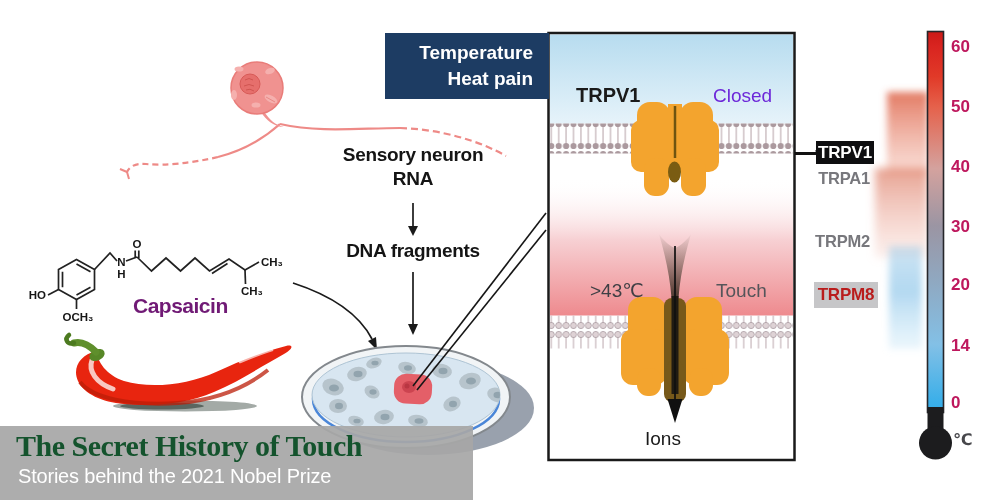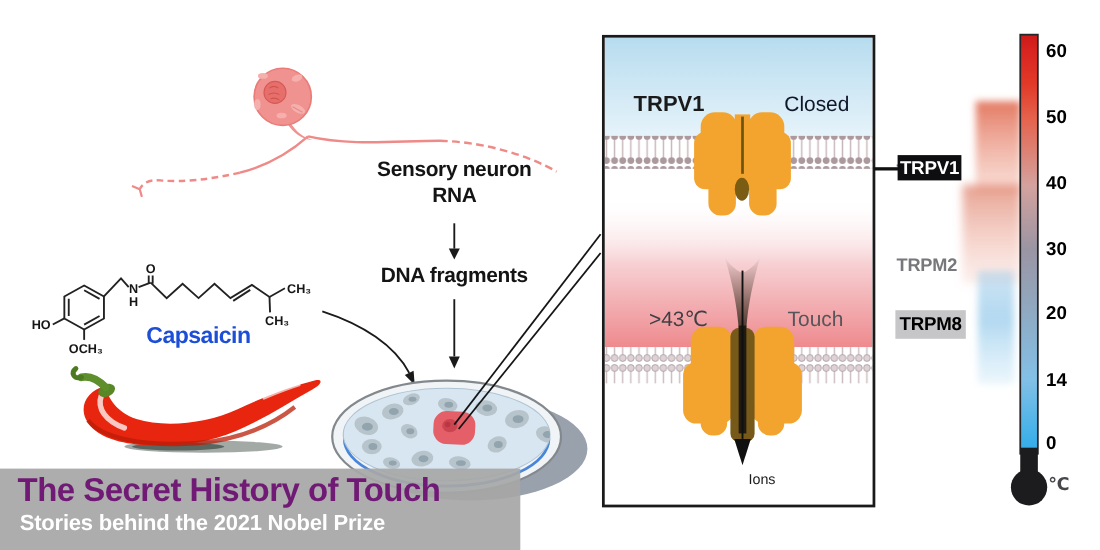--- a/index.html
+++ b/index.html
@@ -11,29 +11,29 @@
   
   .header-box{position:absolute;left:385px;top:33px;width:164px;height:66px;background:#1d3c63;
               z-index:2;display:flex;flex-direction:column;justify-content:center;align-items:flex-end;
               padding-right:0;box-sizing:border-box;}
   .header-box div{color:#fff;font-weight:700;font-size:19px;line-height:26px;padding-right:16px;}
   
   .flow{left:313px;width:200px;text-align:center;font-weight:700;font-size:19px;color:#141414;letter-spacing:-0.3px;}
   
   .pl{font-weight:700;}
   
-  .tick{left:951px;font-size:17px;font-weight:600;color:#000000;z-index:2;position:absolute;}
+  .tick{left:951px;font-size:17px;font-weight:600;color:#be185d;z-index:2;position:absolute;}
   
   .recep{left:720px;width:150px;text-align:right;font-size:16.5px;font-weight:700;color:#77777c;z-index:2;position:absolute;letter-spacing:-0.2px;margin-top:48px;}
   .recep-box{position:absolute;z-index:2;font-weight:800;font-size:17px;text-align:center;letter-spacing:-0.2px;}
   
   .title-band{position:absolute;left:0;top:426px;width:473px;height:74px;background:rgba(167,167,167,0.93);z-index:3;}
-  .title-main{position:absolute;left:16px;top:3px;font-size:30px;font-weight:800;color:#701a75;letter-spacing:-0.5px;}
-  .title-sub{position:absolute;left:18px;top:39px;font-size:20px;font-weight:700;color:#ffffff;letter-spacing:-0.2px;}
-  .molname{position:absolute;left:133px;top:294px;font-size:21px;font-weight:800;color:#1d4ed8;z-index:2;letter-spacing:-0.5px;}
+  .title-main{position:absolute;left:16px;top:3px;font-size:30px;font-weight:800;color:#14532d;letter-spacing:-0.5px;font-family:Liberation Serif, serif;}
+  .title-sub{position:absolute;left:18px;top:39px;font-size:20px;font-weight:400;color:#ffffff;letter-spacing:-0.2px;}
+  .molname{position:absolute;left:133px;top:294px;font-size:21px;font-weight:800;color:#701a75;z-index:2;letter-spacing:-0.5px;}
 </style>
 </head>
 <body>
 
 <div class="canvas">
 
 <svg id="art" width="1000" height="500" viewBox="0 0 1000 500">
   <defs>
     <linearGradient id="blueGrad" x1="0" y1="0" x2="0" y2="1">
       <stop offset="0" stop-color="#b7dcef"></stop>
@@ -245,45 +245,50 @@
     <rect x="887" y="92" width="41" height="83" fill="url(#bandAGrad)" filter="url(#blurA)"></rect>
     <rect x="875" y="168" width="53" height="90" fill="url(#bandBGrad)" filter="url(#blurB)"></rect>
     <rect x="889" y="246" width="33" height="103" fill="url(#bandCGrad)" filter="url(#blurA)"></rect>
     <line x1="795" y1="153.5" x2="817" y2="153.5" stroke="#111" stroke-width="3"></line>
     <rect x="927.5" y="31.5" width="16" height="381" fill="url(#thermoGrad)" stroke="#26262a" stroke-width="1.6"></rect>
     <rect x="927.5" y="407" width="16" height="25" fill="#1c1c1e"></rect>
     <circle cx="935.5" cy="443" r="16.5" fill="#1c1c1e"></circle>
   </g>
 </svg>
 
+<div class="header-box">
+  <div>Temperature</div>
+  <div>Heat pain</div>
+</div>
 
 <div class="txt flow" style="top:144px;">Sensory neuron</div>
 <div class="txt flow" style="top:168px;">RNA</div>
 <div class="txt flow" style="top:240px;">DNA fragments</div>
 
 <div class="molname">Capsaicin</div>
 
 <div class="txt pl" style="left:576px;top:84px;font-size:20px;color:#1a1a1a;">TRPV1</div>
-<div class="txt" style="left:713px;top:85px;font-size:19px;color:#0f172a;font-weight:500;">Closed</div>
+<div class="txt" style="left:713px;top:85px;font-size:19px;color:#6d28d9;font-weight:500;">Closed</div>
 <div class="txt" style="left:590px;top:279px;font-size:19px;color:#3f3f44;font-weight:500;">&gt;43℃</div>
 <div class="txt" style="left:716px;top:280px;font-size:19px;color:#55555a;font-weight:500;">Touch</div>
-<div class="txt" style="left:645px;top:428px;width:60px;text-align:right;font-size:13px;color:#1a1a1a;font-weight:500;">Ions</div>
+<div class="txt" style="left:645px;top:428px;width:60px;text-align:left;font-size:19px;color:#1a1a1a;font-weight:500;">Ions</div>
 
 <div class="tick" style="top:37px;">60</div>
 <div class="tick" style="top:97px;">50</div>
 <div class="tick" style="top:157px;text-align:center;">40</div>
 <div class="tick" style="top:217px;">30</div>
 <div class="tick" style="top:275px;">20</div>
 <div class="tick" style="top:336px;">14</div>
 <div class="tick" style="top:393px;">0</div>
 <div class="tick" style="top:430px;left:953px;font-size:16px;color:#47474b;">℃</div>
 
 <div class="recep" style="top:99px;">TRPM3</div>
+<div class="recep" style="top:121px;">TRPA1</div>
 <div class="recep-box" style="left:816px;top:141px;width:58px;height:23px;line-height:23px;background:#0e0e10;color:#fff;">TRPV1</div>
 <div class="recep" style="top:184px;">TRPM2</div>
-<div class="recep-box" style="left:814px;top:282px;width:64px;height:26px;line-height:26px;background:#c6c6c8;color:#000000;">TRPM8</div>
+<div class="recep-box" style="left:814px;top:282px;width:64px;height:26px;line-height:26px;background:#c6c6c8;color:#b91c1c;">TRPM8</div>
 
 <div class="title-band">
   <div class="title-main">The Secret History of Touch</div>
   <div class="title-sub">Stories behind the 2021 Nobel Prize</div>
 </div>
 
 </div>
 
 </body></html>

